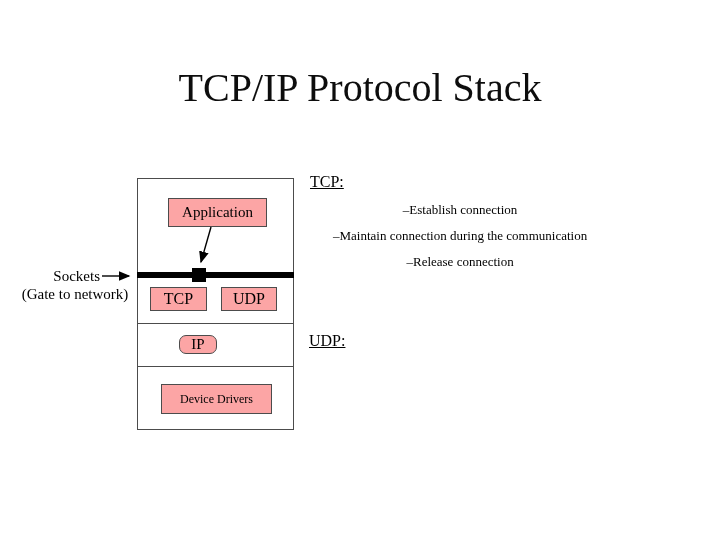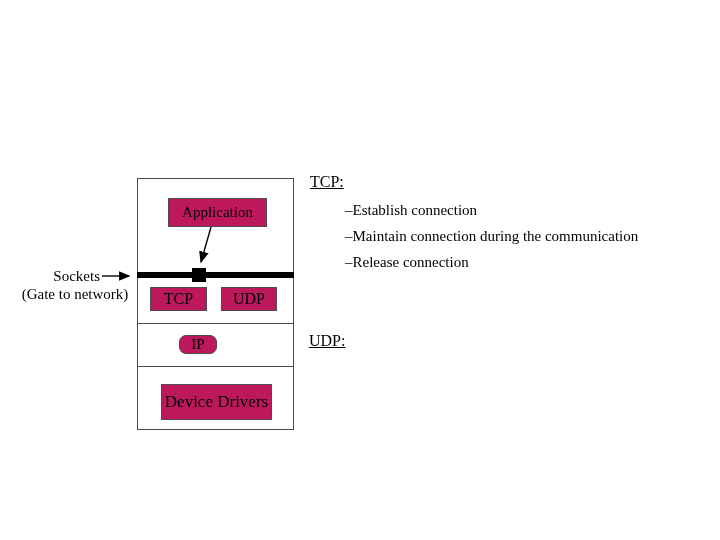--- a/index.html
+++ b/index.html
@@ -15,42 +15,42 @@
 
   .slide-title {
     position: absolute; left: 0; top: 66px; width: 720px;
     text-align: center;
     font-size: 40px; line-height: 44px;
     color: #0d0d0d;
     white-space: nowrap;
   }
 
   
-  .box { position: absolute; box-sizing: border-box; background: #be185d; }
+  .box { position: absolute; box-sizing: border-box; background: #fca5a5; }
   .outer-box {
     left: 137px; top: 178px; width: 157px; height: 252px;
     border: 1.5px solid #4c4c4c; background: transparent;
   }
   .divider {
     position: absolute; left: 137px; width: 157px; height: 0;
     border-top: 1.5px solid #4c4c4c;
   }
   .divider-1 { top: 323px; }
   .divider-2 { top: 366px; }
 
   .labeled-box {
     border: 1.4px solid #4c4c4c;
     display: flex; align-items: center; justify-content: center;
     white-space: nowrap;
   }
   .app-box   { left: 168px; top: 198px; width: 99px;  height: 29px; font-size: 15px; }
   .tcp-box   { left: 150px; top: 287px; width: 57px;  height: 24px; font-size: 16px; text-align: right; }
   .udp-box   { left: 221px; top: 287px; width: 56px;  height: 24px; font-size: 16px; }
   .ip-box    { left: 179px; top: 335px; width: 38px;  height: 19px; font-size: 15px; border-radius: 7px; }
-  .dd-box    { left: 161px; top: 384px; width: 111px; height: 36px; font-size: 17px; }
+  .dd-box    { left: 161px; top: 384px; width: 111px; height: 30px; font-size: 12px; }
 
   .socket-bar    { position: absolute; left: 137px; top: 272px; width: 157px; height: 6px;  background: #000000; }
   .socket-square { position: absolute; left: 192px; top: 268px; width: 14px;  height: 14px; background: #000000; }
 
   .sockets-label {
     position: absolute; left: 20px; top: 268px; width: 80px;
     text-align: right; font-size: 15px; line-height: 17px; white-space: nowrap;
   }
   .gate-label {
     position: absolute; left: 15px; top: 286px; width: 120px;
@@ -62,30 +62,31 @@
   
   .section-heading {
     position: absolute;
     font-size: 16px; line-height: 20px;
     text-decoration: underline;
     white-space: nowrap;
   }
   .tcp-heading { left: 310px; top: 172px; }
   .udp-heading { left: 309px; top: 331px; }
 
-  .bullet-list { position: absolute; left: 345px; font-size: 15px; line-height: 26px; }
+  .bullet-list { position: absolute; left: 333px; font-size: 13px; line-height: 26px; text-align: center; }
   .tcp-bullets { top: 197px; }
   .udp-bullets { top: 355px; }
   .bullet-line { white-space: nowrap; }
 </style>
 </head>
 <body>
 
 <div class="slide">
 
+  <div class="slide-title">TCP/IP Protocol Stack</div>
 
   <div class="box outer-box"></div>
   <div class="divider divider-1"></div>
   <div class="divider divider-2"></div>
 
   <div class="box labeled-box app-box">
     <span>Application</span>
   </div>
 
   <div class="socket-bar"></div>

